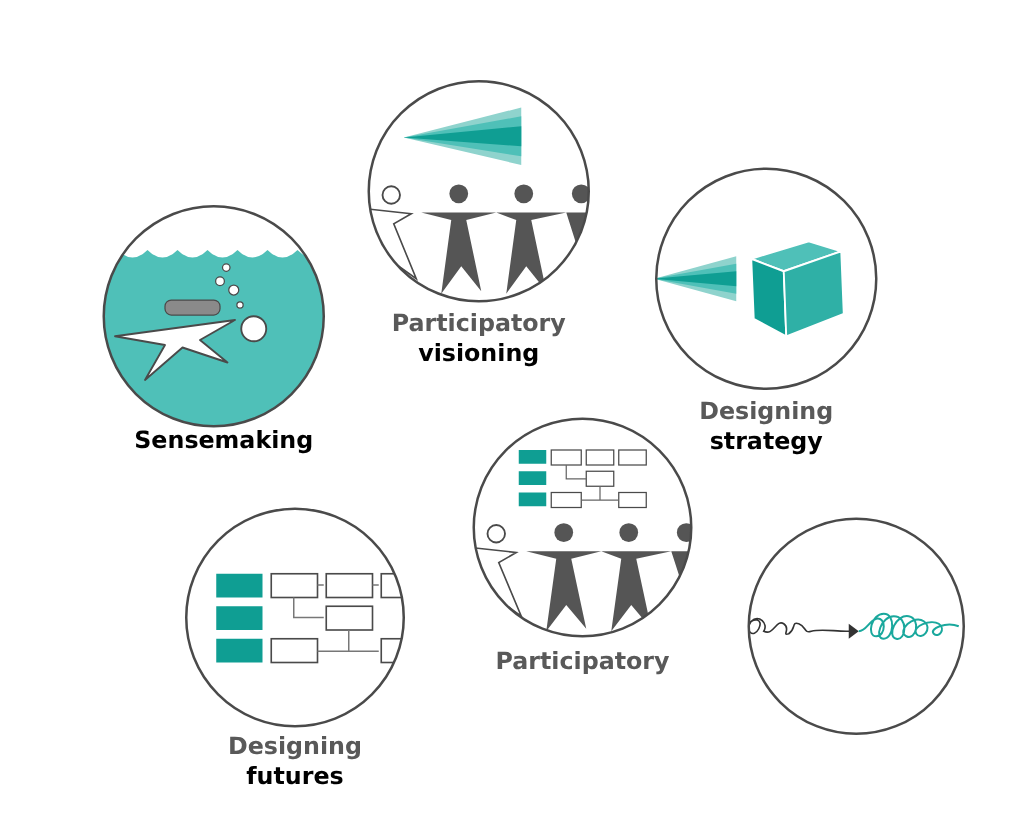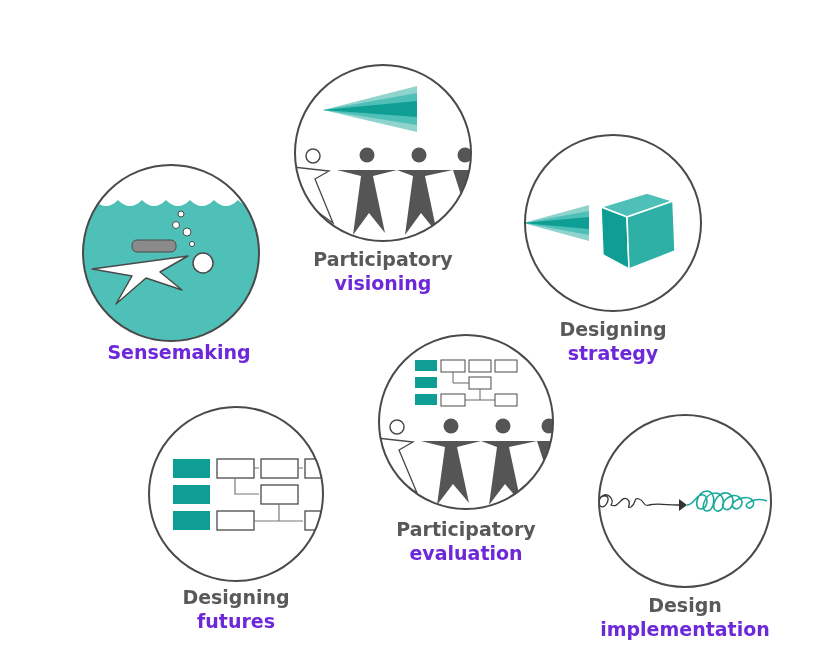--- a/index.html
+++ b/index.html
@@ -1,21 +1,21 @@
 <!DOCTYPE html>
 <html><head>
   <meta charset="utf-8">
   <style>
     html, body { margin:0; padding:0; background:#ffffff; }
     body { width:828px; height:665px; position:relative; overflow:hidden; font-family:"DejaVu Sans", sans-serif; }
     .node { position:absolute; }
     .node svg { position:absolute; left:0; top:0; overflow:visible; }
     .label { position:absolute; text-align:center; font-weight:bold; font-size:19px; line-height:24px; white-space:nowrap; transform:translateX(-50%); }
     .l1 { color:#595959; display:block; }
-    .l2 { color:#6d28d9; display:block; }
+    .l2 { color:#000000; display:block; }
   </style>
 </head>
 <body>
 
 <div class="node" style="left:80px;top:162px;width:182px;height:182px;">
   <svg width="182" height="182" viewBox="0 0 182 182">
     <defs>
         <clipPath id="c1">
           <circle cx="91" cy="91" r="88"></circle>
         </clipPath>
@@ -124,21 +124,20 @@
         <circle cx="126" cy="93" r="7.5"></circle>
         <path d="M104,108 L160,108 L132,114 L144,170 L128,151 L112,172 L120,114 Z"></path>
         <circle cx="172" cy="93" r="7.5"></circle>
         <path d="M160,108 L190,108 L180,114 L180,170 Z"></path>
       </g>
     </g>
     <circle cx="89" cy="89" r="87" fill="none" stroke="#4a4a4a" stroke-width="2"></circle>
   </svg>
   <div class="label" style="left:89px;top:184px;">
     <span class="l1">Participatory</span>
-    <span class="l2">evaluation</span>
   </div>
 </div>
 
 <div class="node" style="left:147px;top:405px;width:178px;height:178px;">
   <svg width="178" height="178" viewBox="0 0 178 178">
     <defs>
         <clipPath id="c5">
           <circle cx="89" cy="89" r="87"></circle>
         </clipPath>
       </defs>
@@ -176,17 +175,13 @@
         </clipPath>
       </defs>
     <g clip-path="url(#c6)">
       <rect width="176" height="176" fill="#fff"></rect>
       <path d="M0,88 C6,80 14,82 10,90 C6,98 -2,92 4,84 C10,78 18,86 14,92 C22,96 24,82 30,86 C36,90 28,96 34,94 C40,90 36,84 42,86 C48,88 46,94 52,92 C60,90 70,92 80,92 L84,92" fill="none" stroke="#333" stroke-width="1.3"></path>
       <polygon points="82,86 90,92 82,98" fill="#333"></polygon>
       <path d="M90,92 C96,92 98,84 104,82 C112,80 112,96 104,96 C96,96 100,78 110,78 C120,78 118,98 110,98 C102,98 108,80 118,80 C130,80 128,100 120,98 C112,96 120,78 130,80 C140,82 136,100 128,96 C120,92 134,78 142,84 C150,90 140,100 136,94 C132,88 148,82 154,86 C160,90 154,98 150,94 C146,90 160,84 170,88" fill="none" stroke="#1aa89d" stroke-width="1.6"></path>
     </g>
     <circle cx="88" cy="88" r="86" fill="none" stroke="#4a4a4a" stroke-width="2"></circle>
   </svg>
-  <div class="label" style="left:88px;top:180px;">
-    <span class="l1">Design</span>
-    <span class="l2">implementation</span>
-  </div>
 </div>
 
 </body></html>

